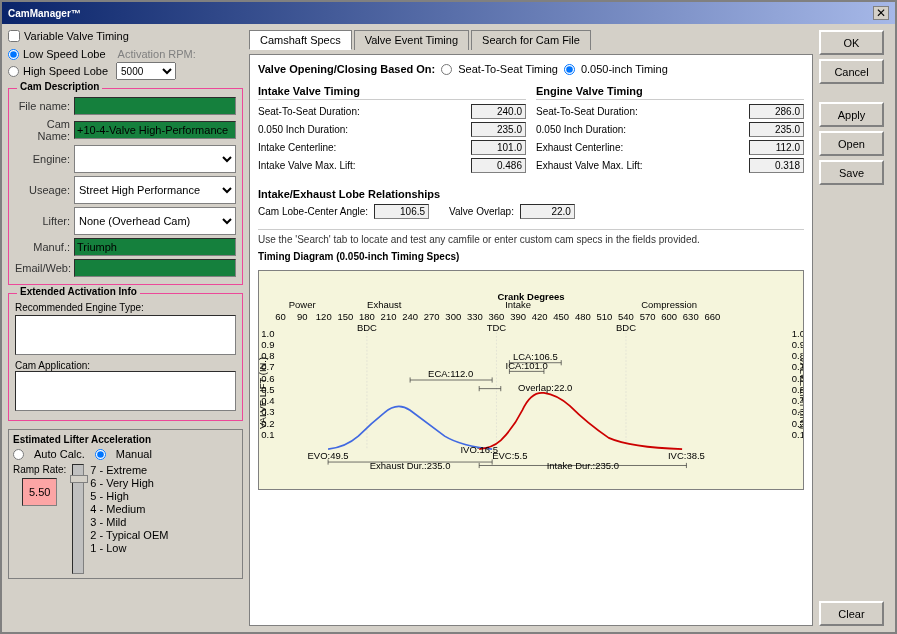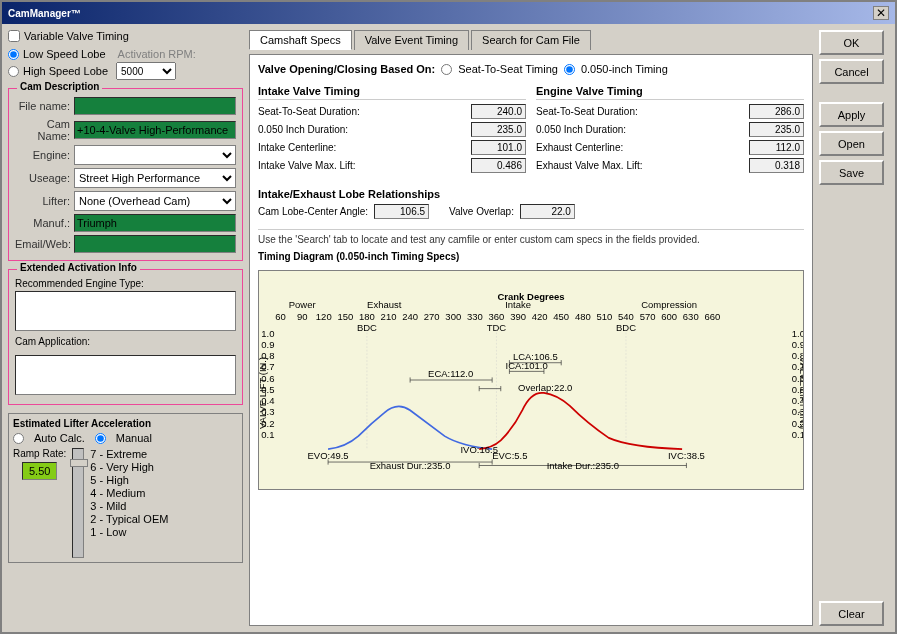--- a/index.html
+++ b/index.html
@@ -15,31 +15,31 @@
     .left-panel { width: 235px; display: flex; flex-direction: column; gap: 4px; }
     
     .checkbox-row { display: flex; align-items: center; gap: 4px; margin-bottom: 2px; }
     .radio-group { display: flex; flex-direction: column; gap: 2px; margin-bottom: 4px; }
     .radio-row { display: flex; align-items: center; gap: 4px; }
     .radio-row .activation { display: flex; align-items: center; gap: 4px; margin-left: 8px; color: #808080; }
     
     .form-row { display: flex; align-items: center; gap: 4px; margin-bottom: 3px; }
     .form-label { width: 55px; text-align: right; color: #333; }
     .form-input { flex: 1; height: 18px; border: 1px inset #808080; background: #15803d; padding: 1px 2px; }
-    .form-select { flex: 1; height: 20px; border: 1px solid #808080; background: white; }
+    .form-select { flex: 1; height: 28px; border: 1px solid #808080; background: white; }
     
     .text-area-small { width: 100%; height: 40px; border: 1px inset #808080; background: white; resize: none; margin-bottom: 3px; }
     
     .lifter-accel { border: 1px solid #808080; padding: 4px; margin-bottom: 4px; }
     .lifter-title { font-size: 10px; font-weight: bold; margin-bottom: 3px; }
     .ramp-container { display: flex; gap: 6px; }
     .ramp-left { display: flex; flex-direction: column; align-items: center; gap: 3px; }
     .ramp-slider { display: flex; flex-direction: column; align-items: center; }
     .ramp-labels { display: flex; flex-direction: column; font-size: 9px; gap: 1px; }
-    .ramp-val-box { width: 35px; height: 18px; border: 1px inset #808080; background: #84cc16; text-align: center; display: flex; align-items: center; justify-content: center; }
+    .ramp-val-box { width: 35px; height: 28px; border: 1px inset #808080; background: #fca5a5; text-align: center; display: flex; align-items: center; justify-content: center; }
     
     .slider-track { width: 12px; height: 110px; background: #c0c0c0; border: 1px inset #808080; position: relative; margin: 0 auto; }
     .slider-thumb { width: 18px; height: 8px; background: #d4d0c8; border: 1px solid #808080; position: absolute; left: -3px; top: 10px; cursor: pointer; }
     
     .main-area { flex: 1; display: flex; flex-direction: column; gap: 4px; }
     
     .tabs { display: flex; gap: 2px; }
     .tab { border: 1px solid #808080; border-bottom: none; background: #d4d0c8; padding: 3px 10px; cursor: pointer; font-size: 11px; }
     .tab.active { background: white; border-bottom: 1px solid white; z-index: 1; }
     
@@ -151,21 +151,21 @@
         <div class="form-row">
           <span class="form-label">Email/Web:</span>
           <input class="form-input" type="text" style="">
         </div>
       </div>
 
       <div class="group-box">
         <span class="group-box-title">Extended Activation Info</span>
         <div style="font-size:10px; margin-bottom:2px;">Recommended Engine Type:</div>
         <textarea class="text-area-small" style=""></textarea>
-        <div style="font-size:10px; margin-bottom:8px;">Cam Application:</div>
+        <div style="font-size:10px; margin-bottom:0;">Cam Application:</div>
         <textarea class="text-area-small" style=""></textarea>
       </div>
 
       <div class="lifter-accel">
         <div class="lifter-title">Estimated Lifter Acceleration</div>
         <div class="auto-manual-row">
           <input type="radio" name="calcmode" style="">
           <span>Auto Calc.</span>
           <input type="radio" name="calcmode" checked="" style="">
           <span>Manual</span>

